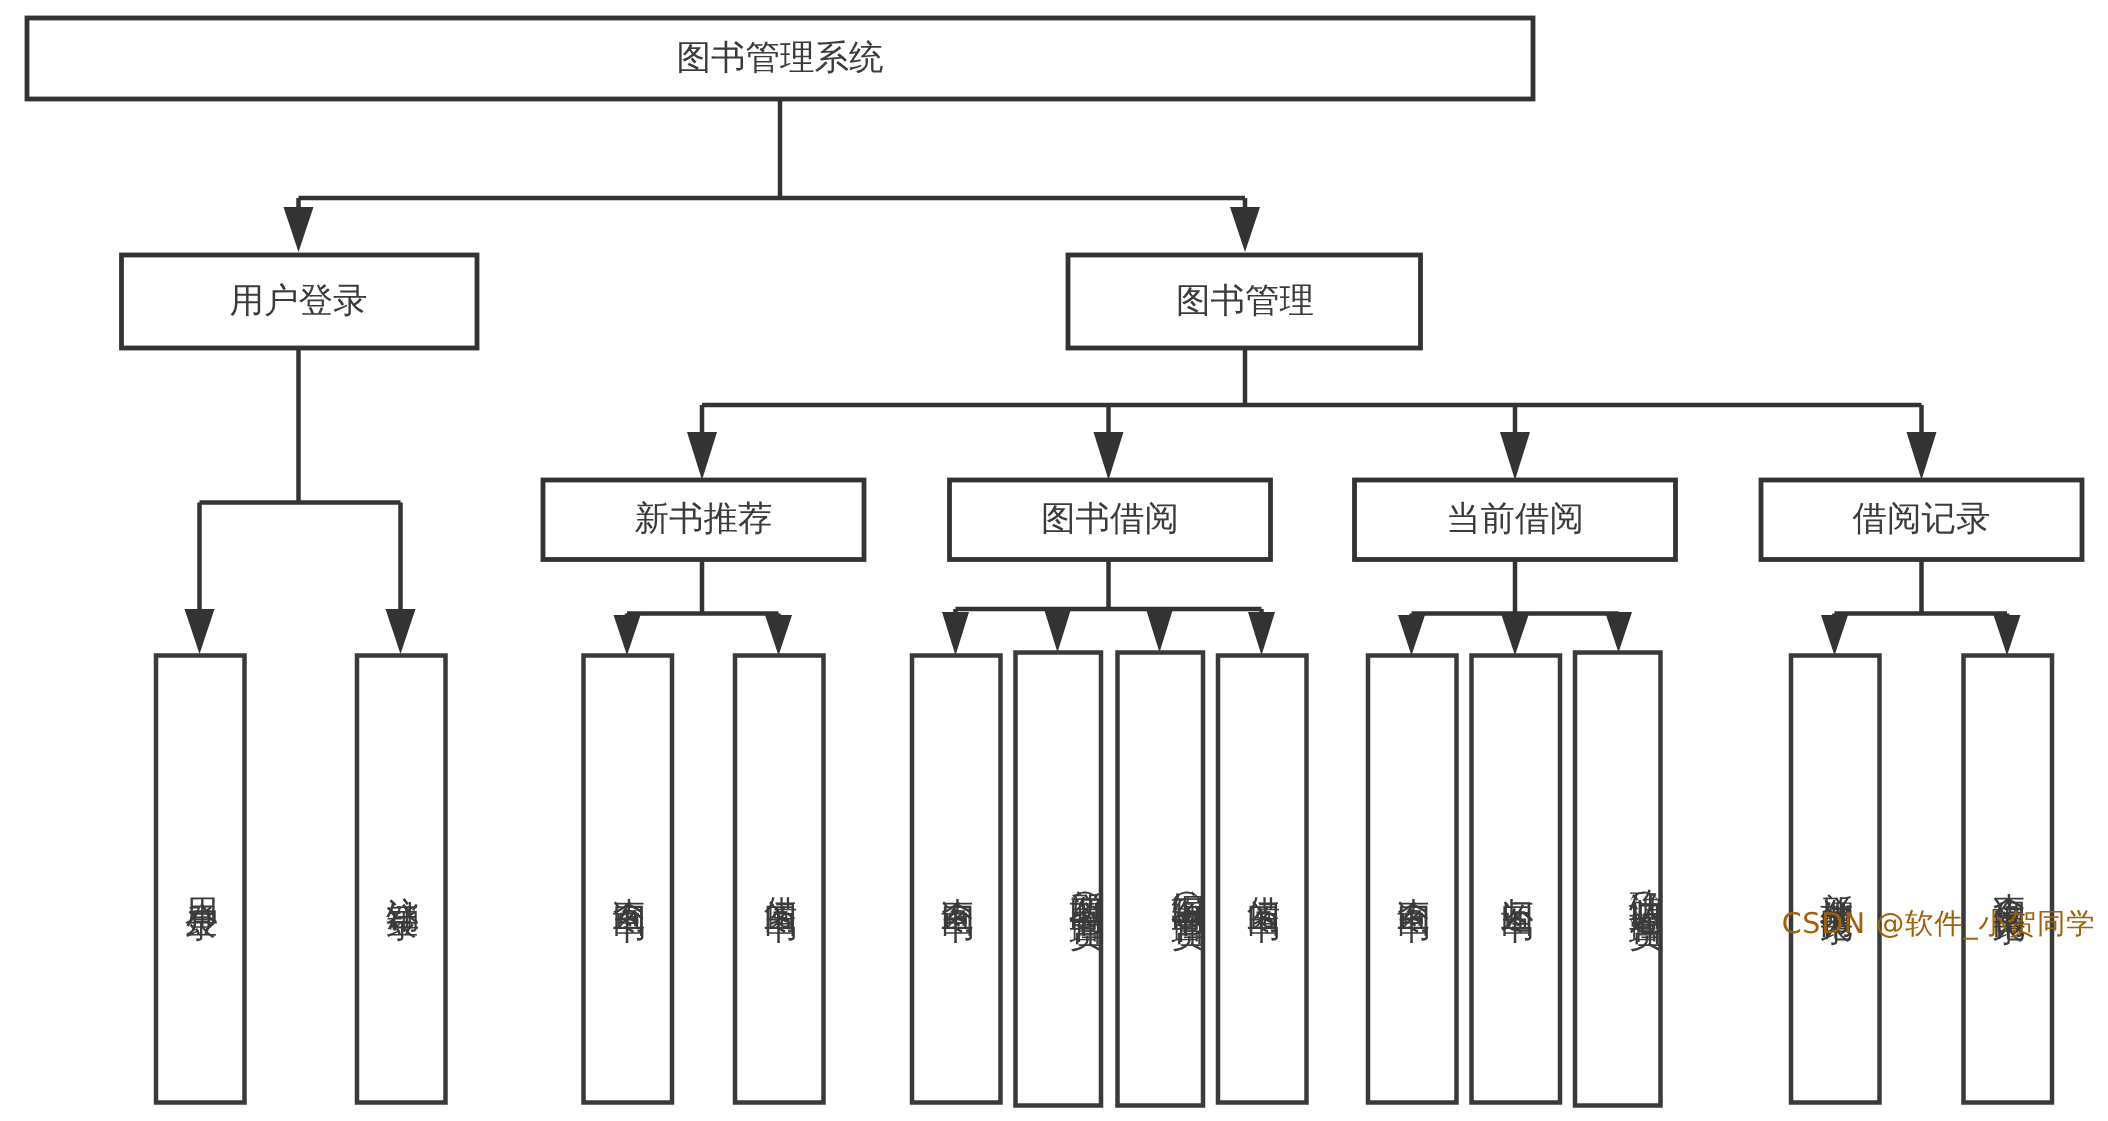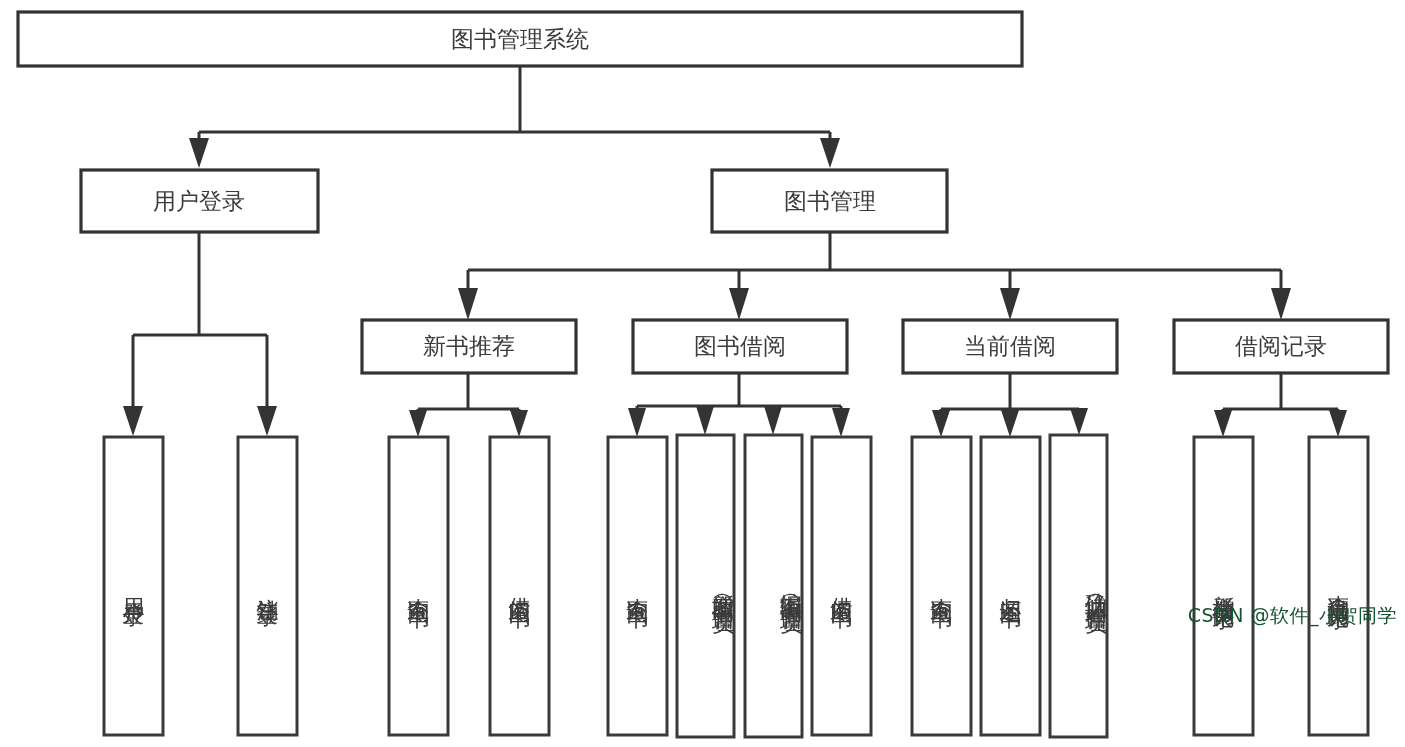--- a/index.html
+++ b/index.html
@@ -77,21 +77,21 @@
     white-space: nowrap;
     pointer-events: none;
   }
   .vleaf.center {
     align-items: center;
   }
   .watermark {
     position: absolute;
     right: 8px;
     bottom: 6px;
-    color: #14532d;
+    color: #a16207;
     font-family: "DejaVu Sans", "Liberation Sans", sans-serif;
     font-size: 19px;
     letter-spacing: 0.5px;
     white-space: nowrap;
   }
 </style>
 </head>
 <body>
 
 <div id="diagram-root">

